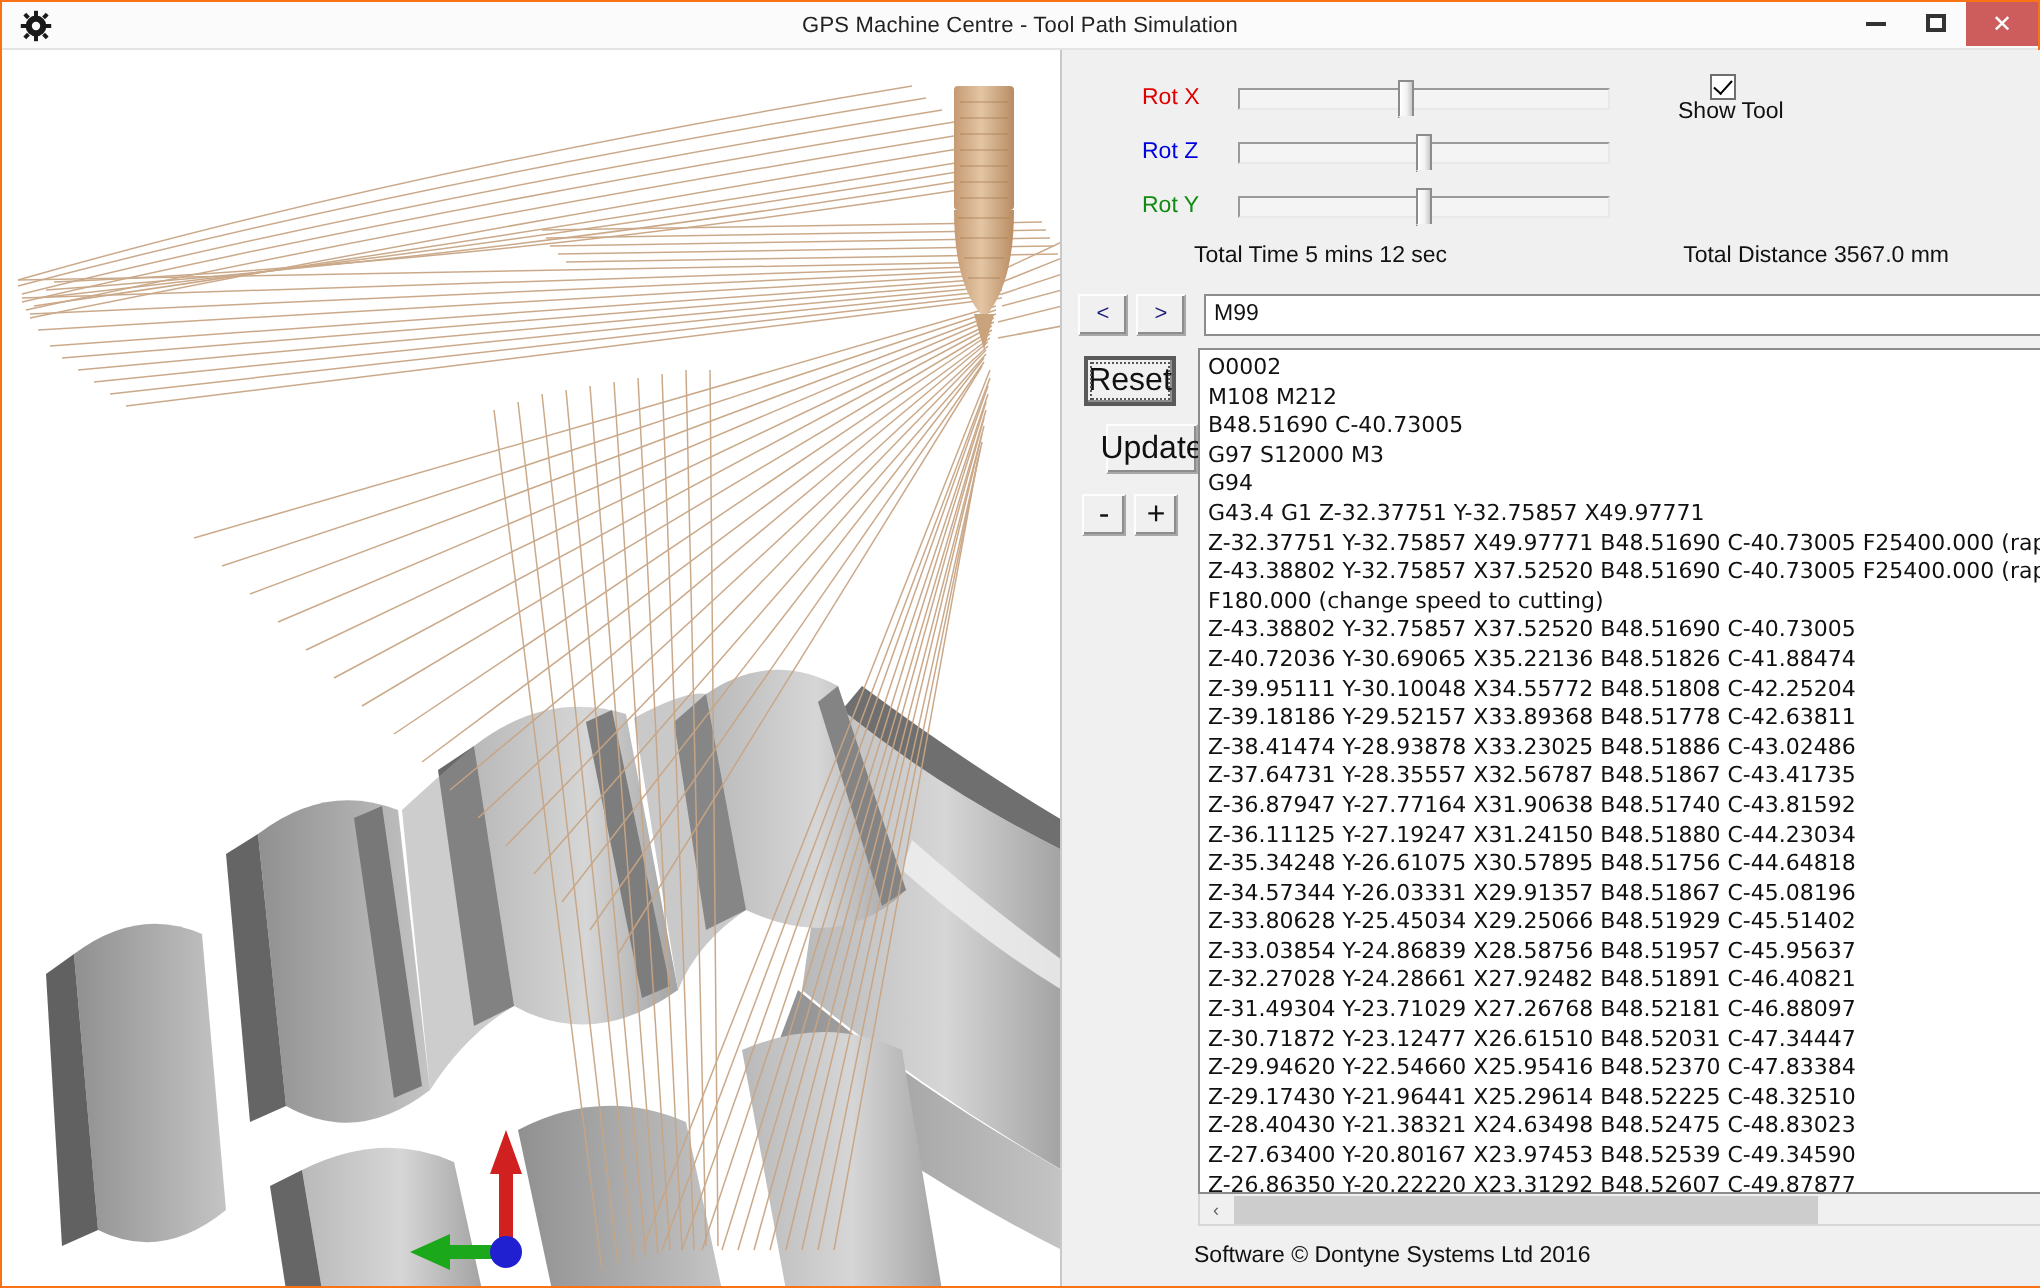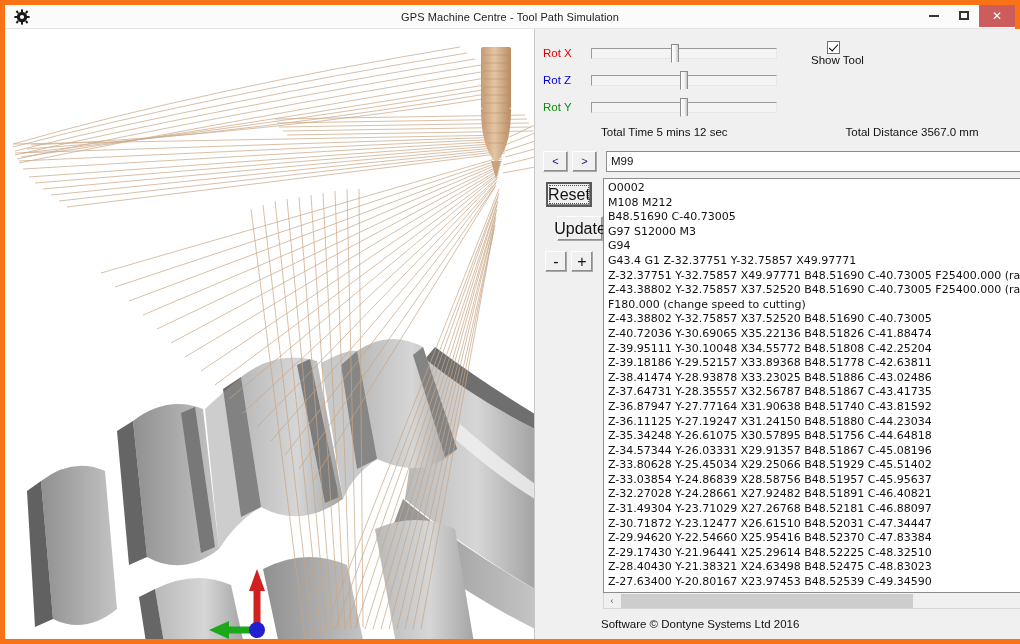--- a/index.html
+++ b/index.html
@@ -6,21 +6,21 @@
   html, body {
     margin: 0; padding: 0;
     width: 1020px; height: 644px;
     overflow: hidden;
     font-family: "Liberation Sans", sans-serif;
     background: #f0f0f0;
   }
   .window {
     width: 1020px; height: 644px;
     background: #f0f0f0;
-    border: 5px solid #f97316;
+    border: 1px solid #f97316;
     display: flex; flex-direction: column;
     position: relative;
   }
 
   
   .titlebar {
     height: 24px; min-height: 24px;
     background: #fbfbfb;
     border-bottom: 1px solid #e4e4e4;
     display: flex; align-items: center;
@@ -75,21 +75,21 @@
     position: relative;
     padding: 0;
     display: flex; flex-direction: column;
   }
 
   
   .slider-area {
     display: flex;
     padding: 10px 0 0 8px;
   }
-  .slider-rows { width: 250px; }
+  .slider-rows { width: 250px; margin-left: 32px; }
   .slider-row {
     display: flex; align-items: center;
     height: 27px;
   }
   .slider-label {
     width: 48px; font-size: 11.5px;
   }
   .lab-rotx { color: #e00000; }
   .lab-roty { color: #108a10; }
   .lab-rotz { color: #0000e0; }

